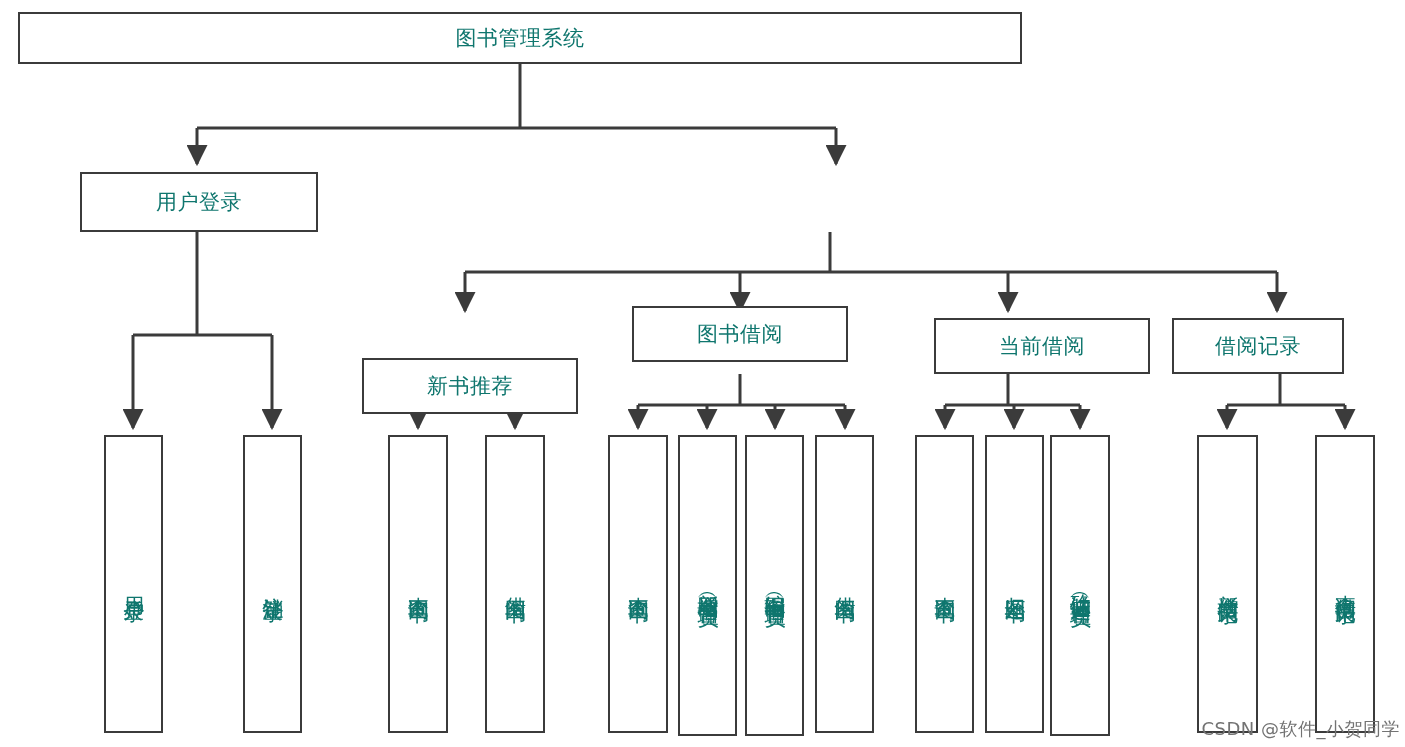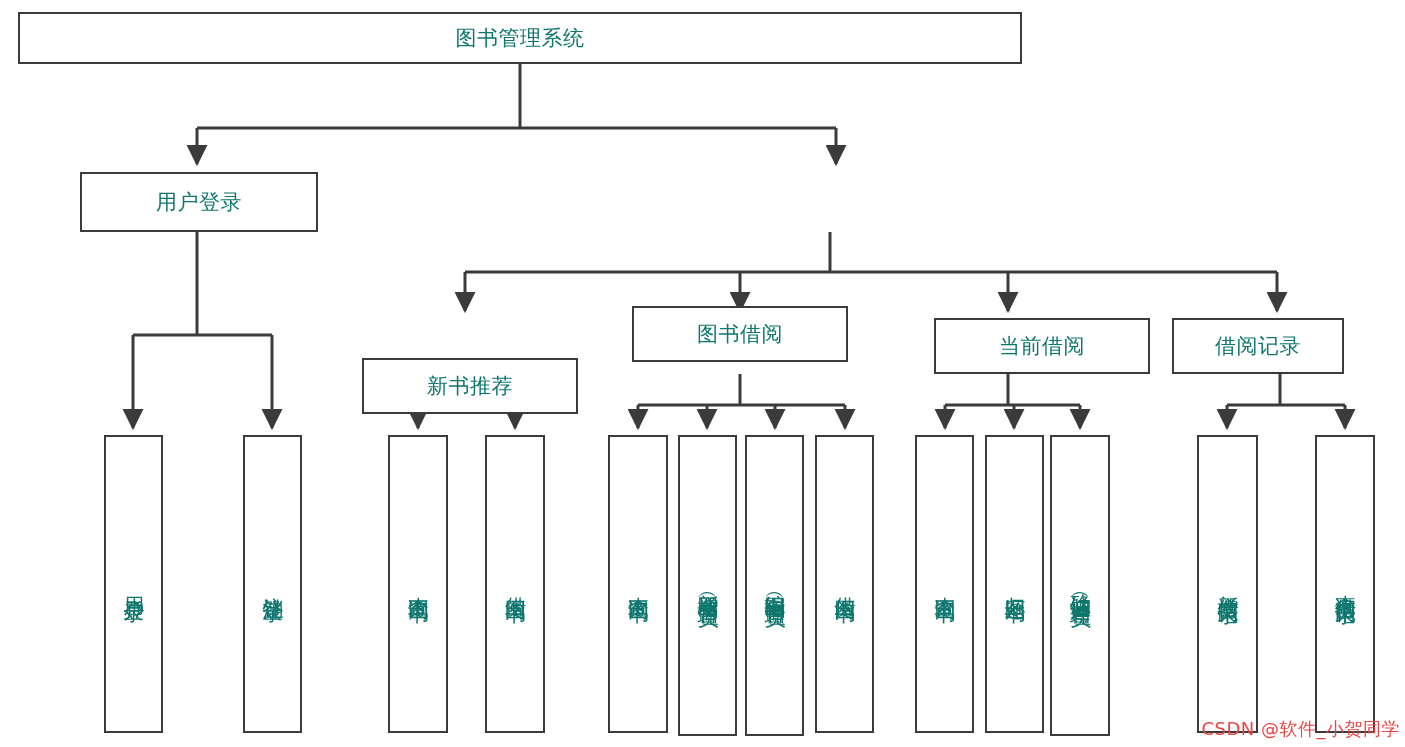--- a/index.html
+++ b/index.html
@@ -51,21 +51,21 @@
     text-orientation: upright;
     font-size: 21px;
     letter-spacing: 2px;
     line-height: 1.0;
   }
   #watermark {
     position: absolute;
     right: 5px;
     bottom: 6px;
     font-size: 18px;
-    color: #ef4444;
+    color: #737373;
     white-space: nowrap;
     letter-spacing: 0.5px;
     pointer-events: none;
   }
 </style>
 </head>
 <body>
 
 <div id="canvas">
 

